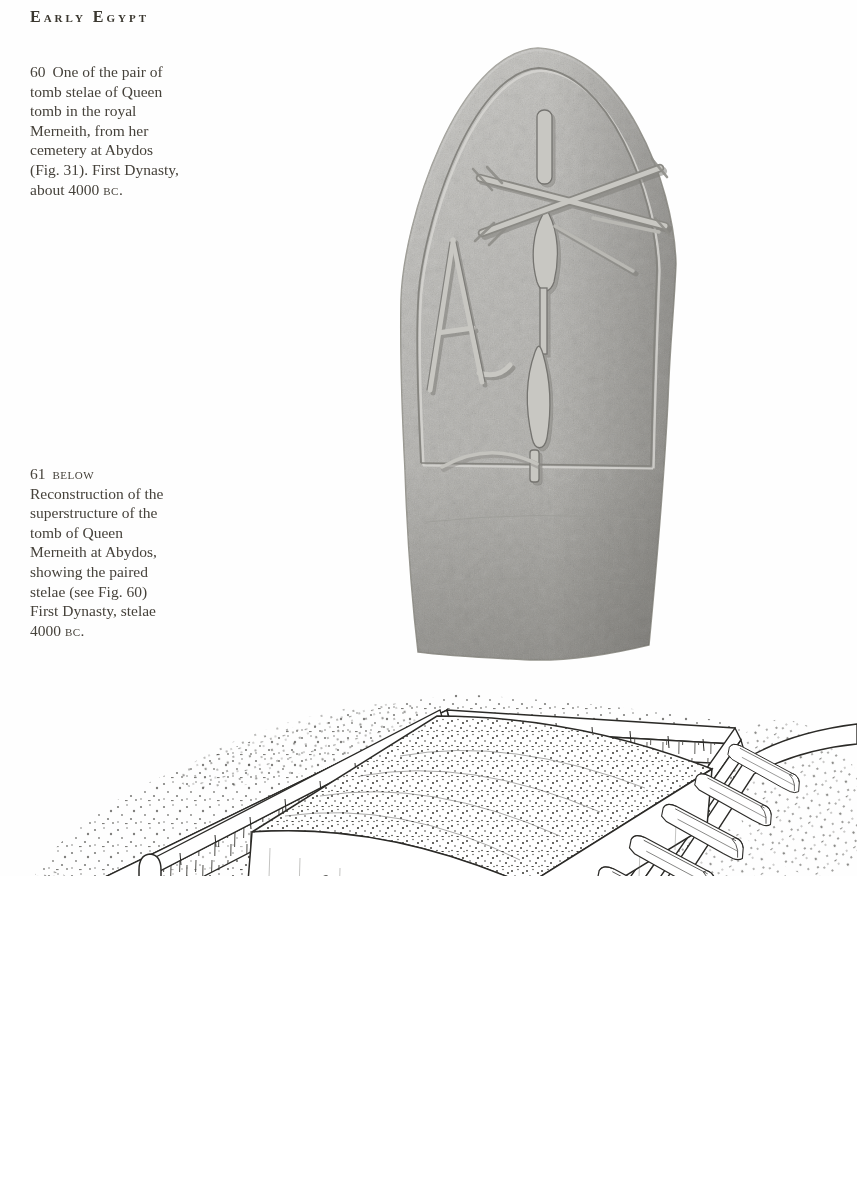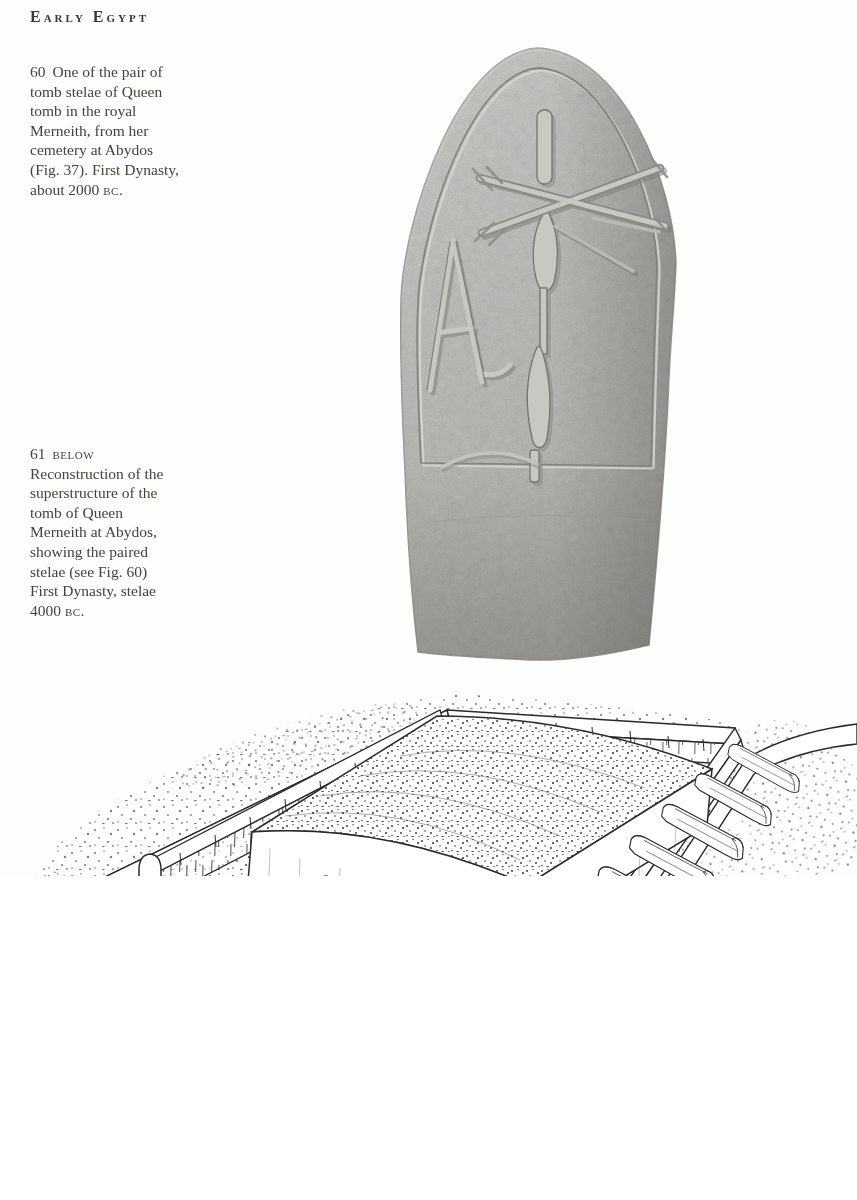--- a/index.html
+++ b/index.html
@@ -3,42 +3,42 @@
 <meta charset="utf-8">
 <style>
   html,body{margin:0;padding:0;background:#ffffff;}
   .page{position:relative;width:857px;height:876px;background:#fefefe;overflow:hidden;
         font-family:"Liberation Serif","DejaVu Serif",serif;color:#44403a;}
   .header{position:absolute;left:30px;top:8px;font-size:16px;letter-spacing:3px;
           font-variant:small-caps;color:#3a372f;font-weight:600;}
   .caption{position:absolute;left:30px;width:225px;font-size:15.5px;line-height:19.6px;
            color:#46423b;}
   .caption.c60{top:62px;}
-  .caption.c61{top:444px;}
+  .caption.c61{top:464px;}
   .cap-line{white-space:nowrap;}
   .fig-number{margin-right:7px;}
   .sc{font-variant:small-caps;letter-spacing:0.5px;}
   .figure{position:absolute;}
   svg{display:block;}
 </style>
 </head>
 <body>
 
 <div class="page">
 
   <div class="header">Early Egypt</div>
 
   <div class="caption c60">
     <div class="cap-line"><span class="fig-number">60</span><span>One of the pair of</span></div>
     <div class="cap-line">tomb stelae of Queen</div>
     <div class="cap-line">tomb in the royal</div>
     <div class="cap-line">Merneith, from her</div>
     <div class="cap-line">cemetery at Abydos</div>
-    <div class="cap-line">(Fig. 37). First Dynasty,</div>
-    <div class="cap-line"><span>about 2000 </span><span class="sc">bc</span><span>.</span></div>
+    <div class="cap-line">(Fig. 31). First Dynasty,</div>
+    <div class="cap-line"><span>about 4000 </span><span class="sc">bc</span><span>.</span></div>
   </div>
 
   <div class="caption c61">
     <div class="cap-line"><span class="fig-number">61</span><span class="sc">below</span></div>
     <div class="cap-line">Reconstruction of the</div>
     <div class="cap-line">superstructure of the</div>
     <div class="cap-line">tomb of Queen</div>
     <div class="cap-line">Merneith at Abydos,</div>
     <div class="cap-line">showing the paired</div>
     <div class="cap-line">stelae (see Fig. 60)</div>

